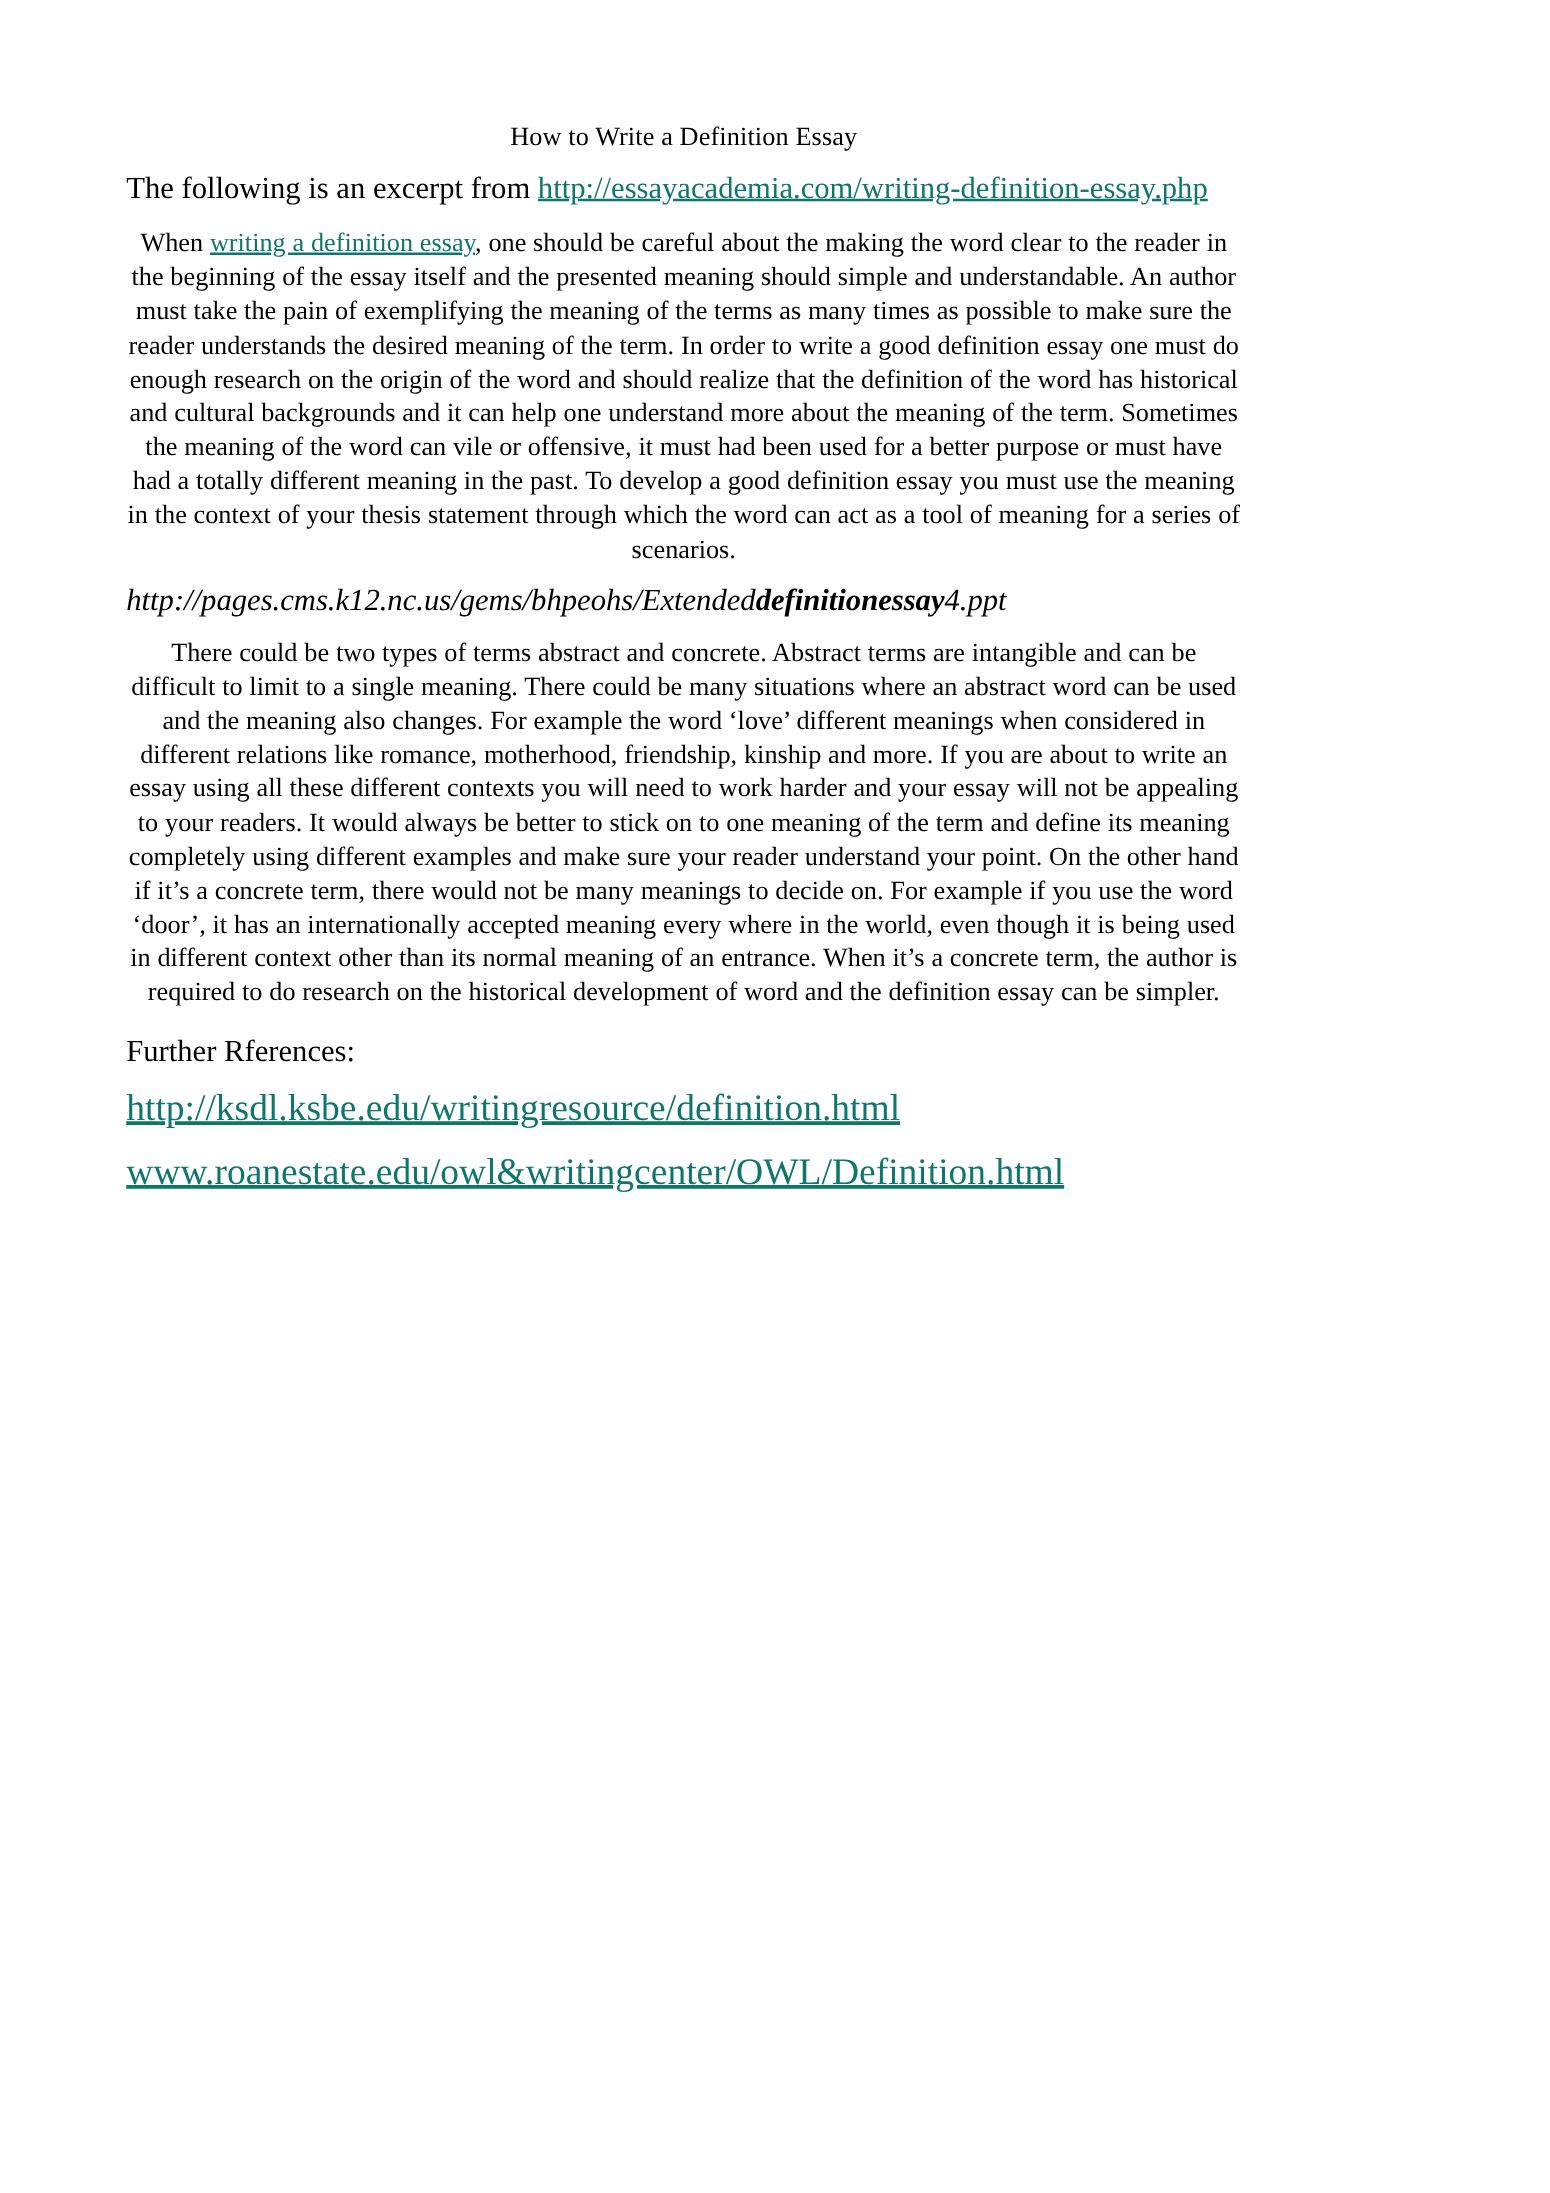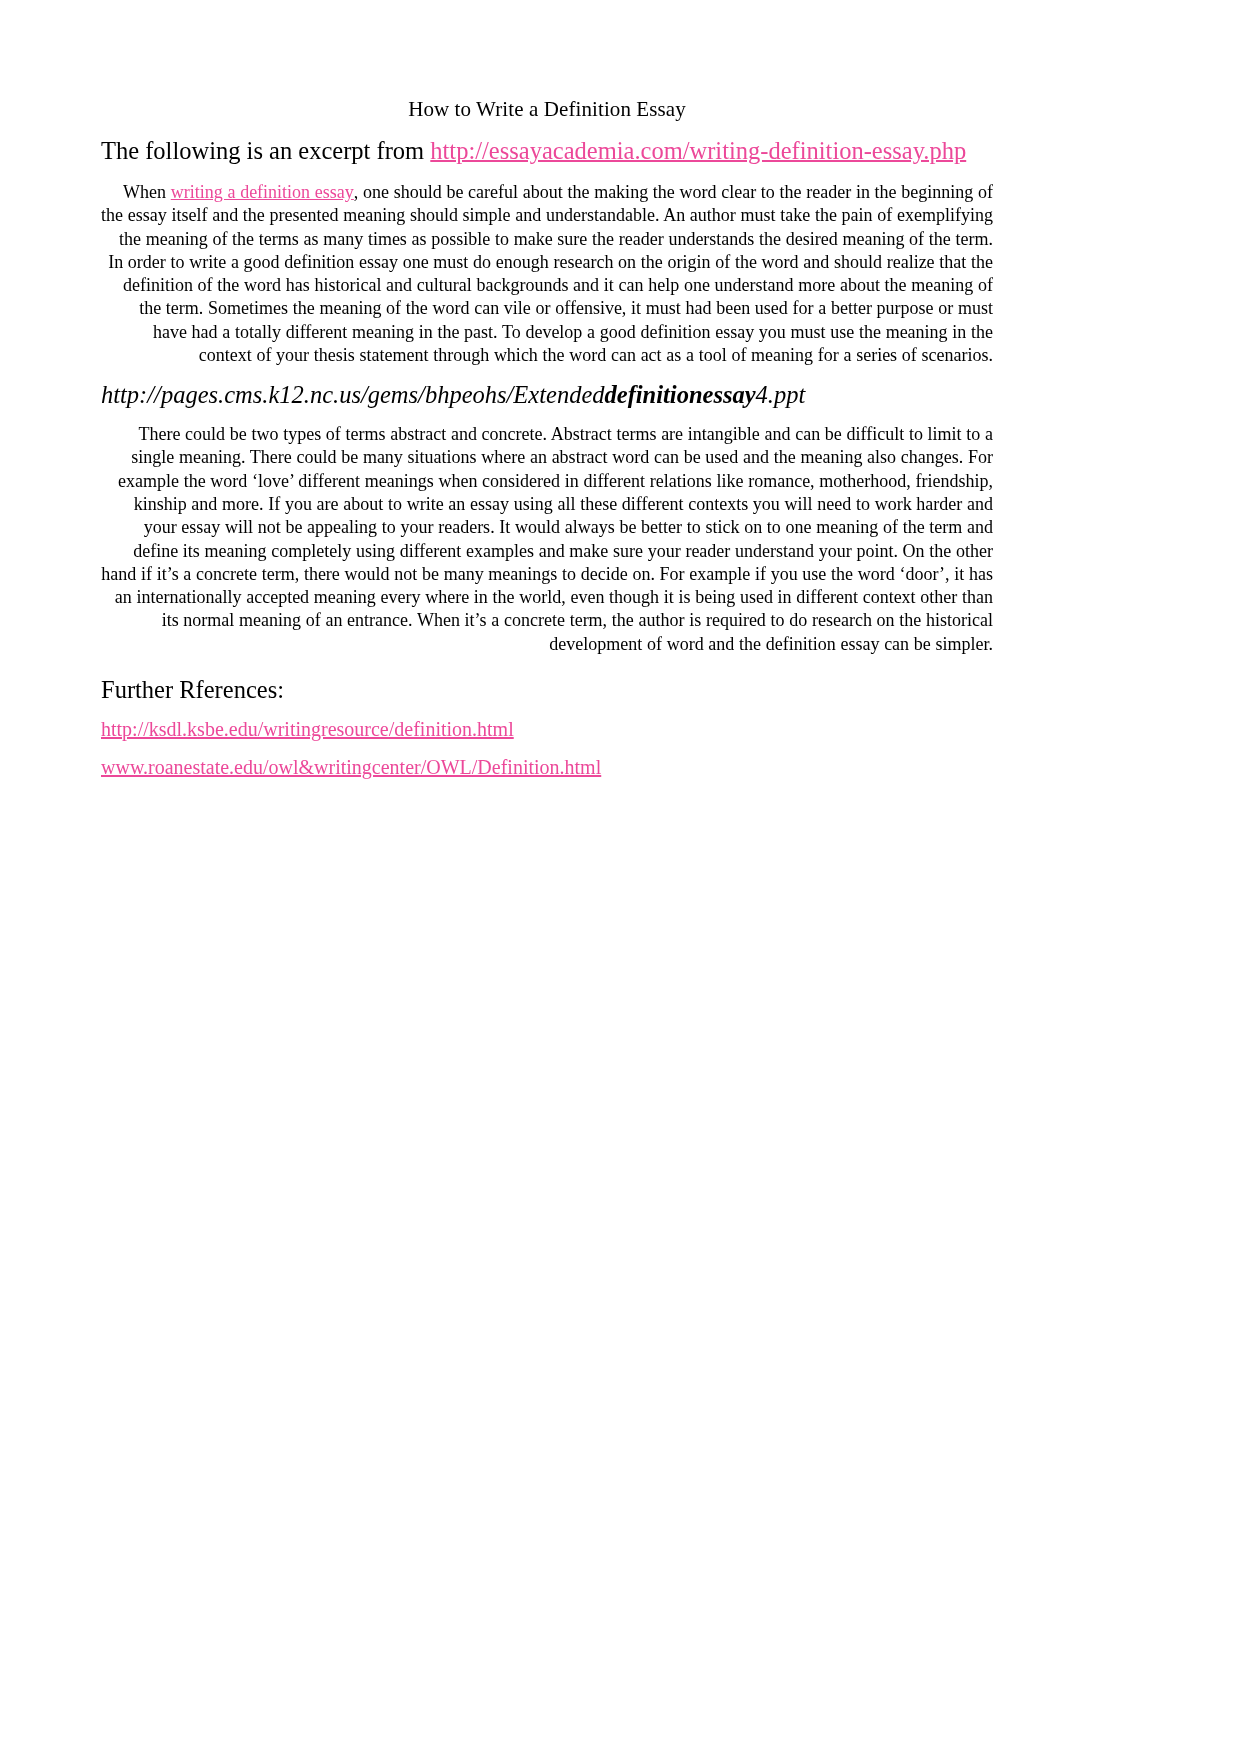--- a/index.html
+++ b/index.html
@@ -27,56 +27,55 @@
     width: 892px;
   }
   .doc-title {
     text-align: center;
     font-size: 21px;
     line-height: 1.25;
     margin: 0 0 13px 0;
     letter-spacing: 0.1px;
   }
   p.body-text {
-    font-size: 18px;
+    font-size: 21px;
     line-height: 1.295;
     margin: 0 0 12px 0;
-    text-align: right;
+    text-align: center;
     word-spacing: 0.2px;
   }
   p.intro-line {
     font-size: 24.5px;
     line-height: 1.295;
     margin: 0 0 14px 0;
   }
   a.link,
   span.link {
-    color: #ec4899;
+    color: #0f766e;
     text-decoration: underline;
     text-underline-offset: 1px;
-    font-family: Liberation Serif, serif;
   }
   p.url-italic {
     font-size: 24.5px;
     font-style: italic;
     line-height: 1.295;
     margin: 0 0 12px 0;
   }
   p.url-italic .bold-part {
     font-weight: bold;
     font-style: italic;
   }
   h2.further {
     font-size: 24.5px;
     font-weight: normal;
     line-height: 1.295;
     margin: 18px 0 11px 0;
   }
   p.ref-link {
-    font-size: 20px;
+    font-size: 30px;
     line-height: 1.295;
     margin: 0 0 12px 0;
   }
 </style>
 </head>
 <body>
 
 <div class="page">
   <div class="content">
 

